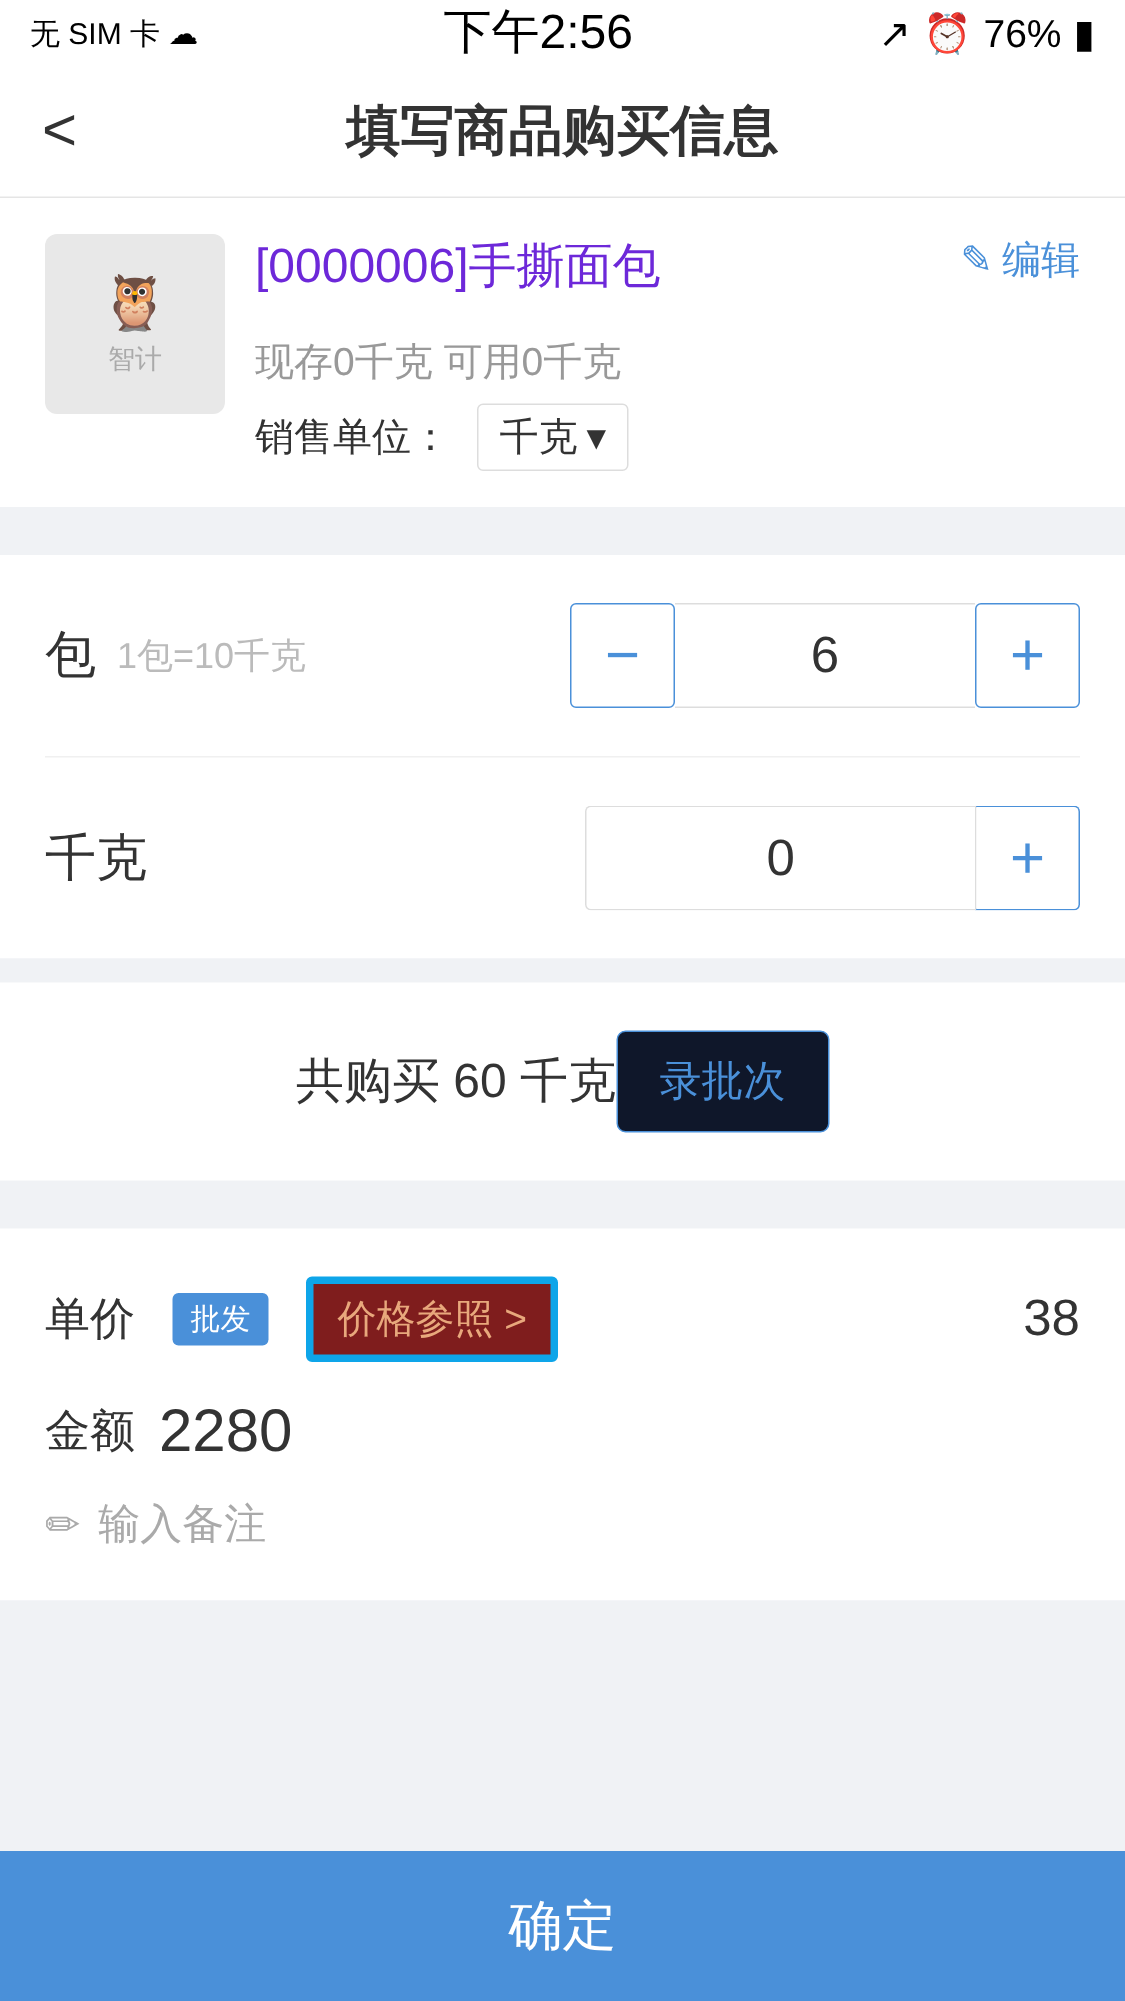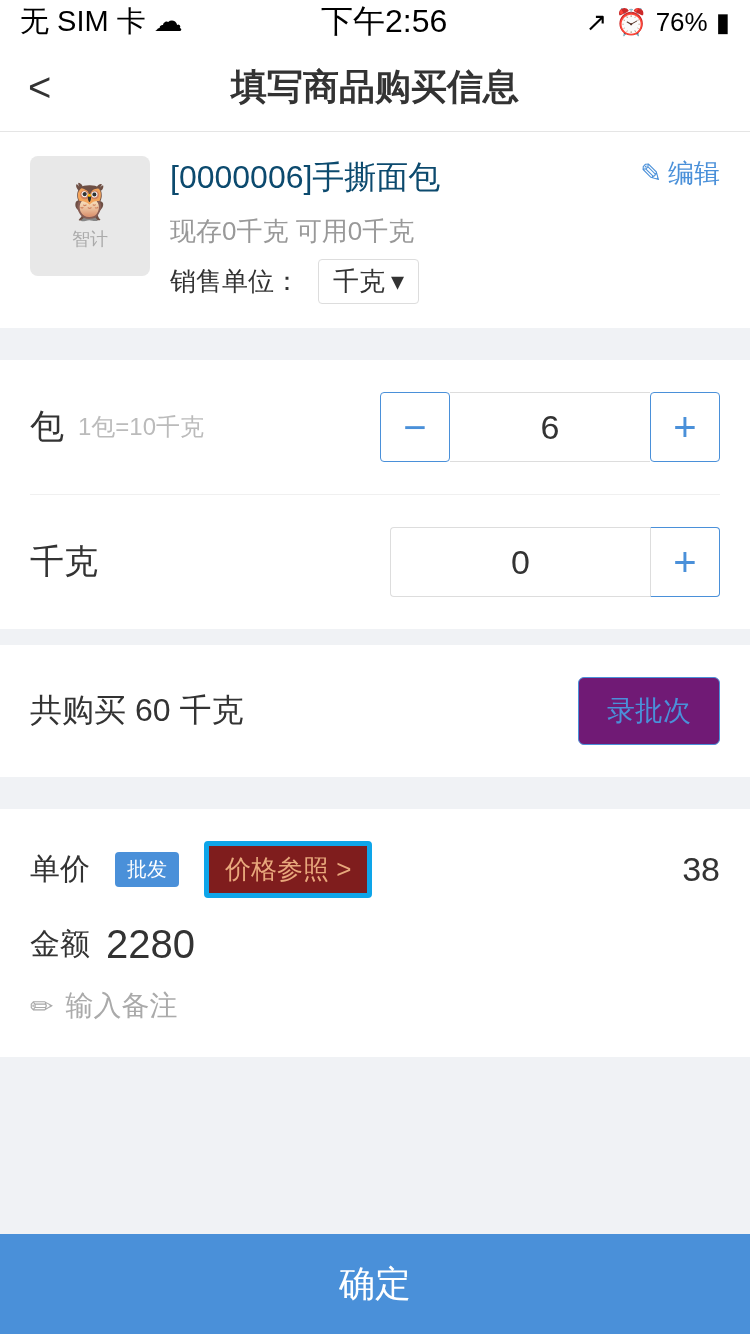--- a/index.html
+++ b/index.html
@@ -21,21 +21,21 @@
       display: flex;
       align-items: center;
       justify-content: space-between;
       padding: 0 20px;
       font-size: 28px;
     }
     .status-left {
       display: flex;
       align-items: center;
       gap: 8px;
-      font-size: 29px;
+      font-size: 20px;
       color: #000;
     }
     .status-center {
       font-size: 32px;
       font-weight: 400;
       color: #000;
     }
     .status-right {
       display: flex;
       align-items: center;
@@ -93,23 +93,23 @@
     .product-image-label {
       font-size: 18px;
       color: #aaa;
       margin-top: 4px;
     }
     .product-info {
       flex: 1;
     }
     .product-name {
       font-size: 32px;
-      color: #0c4a6e;
+      color: #6d28d9;
       font-weight: 500;
-      margin-bottom: 14px;
+      margin-bottom: 24px;
     }
     .product-stock {
       font-size: 26px;
       color: #999;
       margin-bottom: 10px;
     }
     .product-unit-row {
       display: flex;
       align-items: center;
       gap: 18px;
@@ -211,34 +211,34 @@
       outline: none;
       border-radius: 4px 0 0 4px;
     }
 
     
     .total-row {
       background: #fff;
       padding: 32px 30px;
       display: flex;
       align-items: center;
-      justify-content: space-between;
+      justify-content: center;
       margin-bottom: 16px;
     }
     .total-text {
       font-size: 32px;
       color: #333;
     }
     .record-btn {
       border: 1px solid #4a90d9;
       color: #4a90d9;
       font-size: 28px;
       padding: 14px 28px;
       border-radius: 6px;
-      background: #701a75;
+      background: #0f172a;
       cursor: pointer;
     }
 
     
     .price-section {
       background: #fff;
       padding: 32px 30px;
       margin-bottom: 0;
     }
     .price-row {

